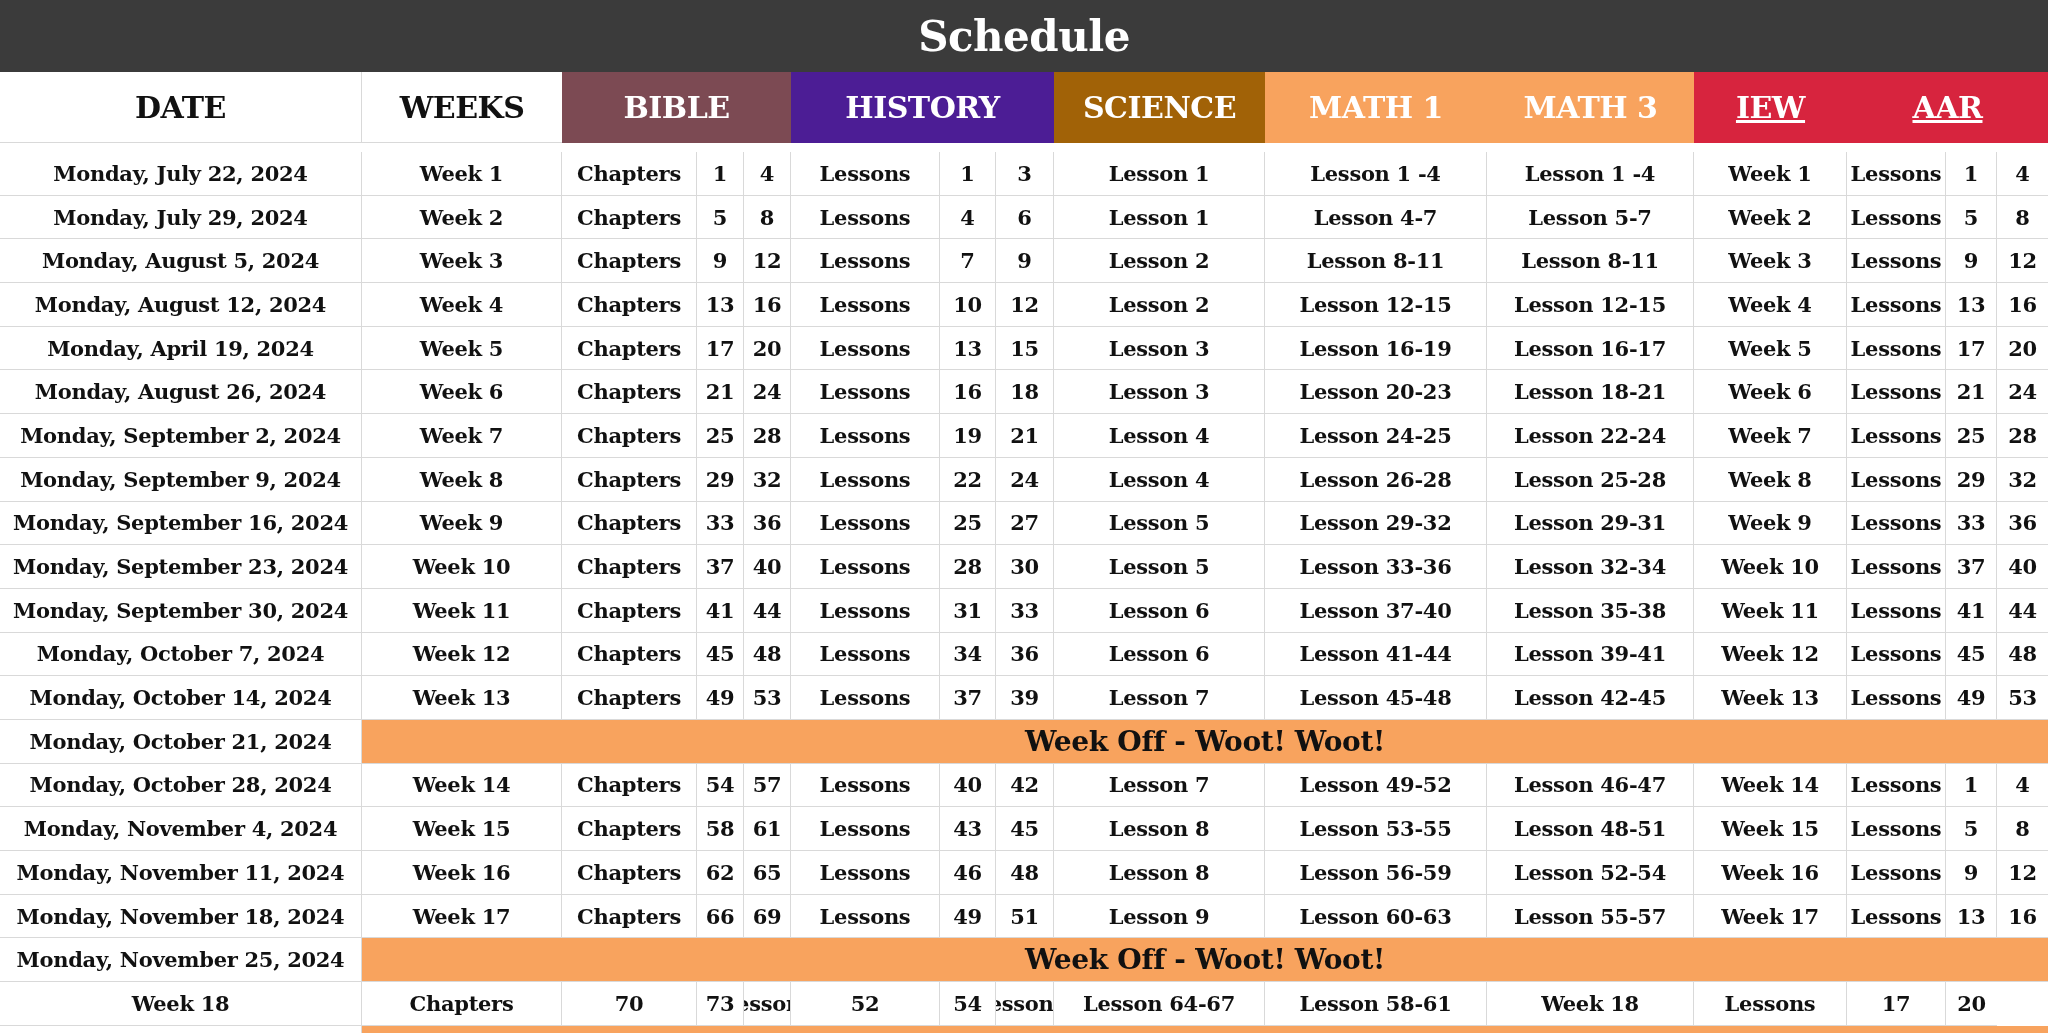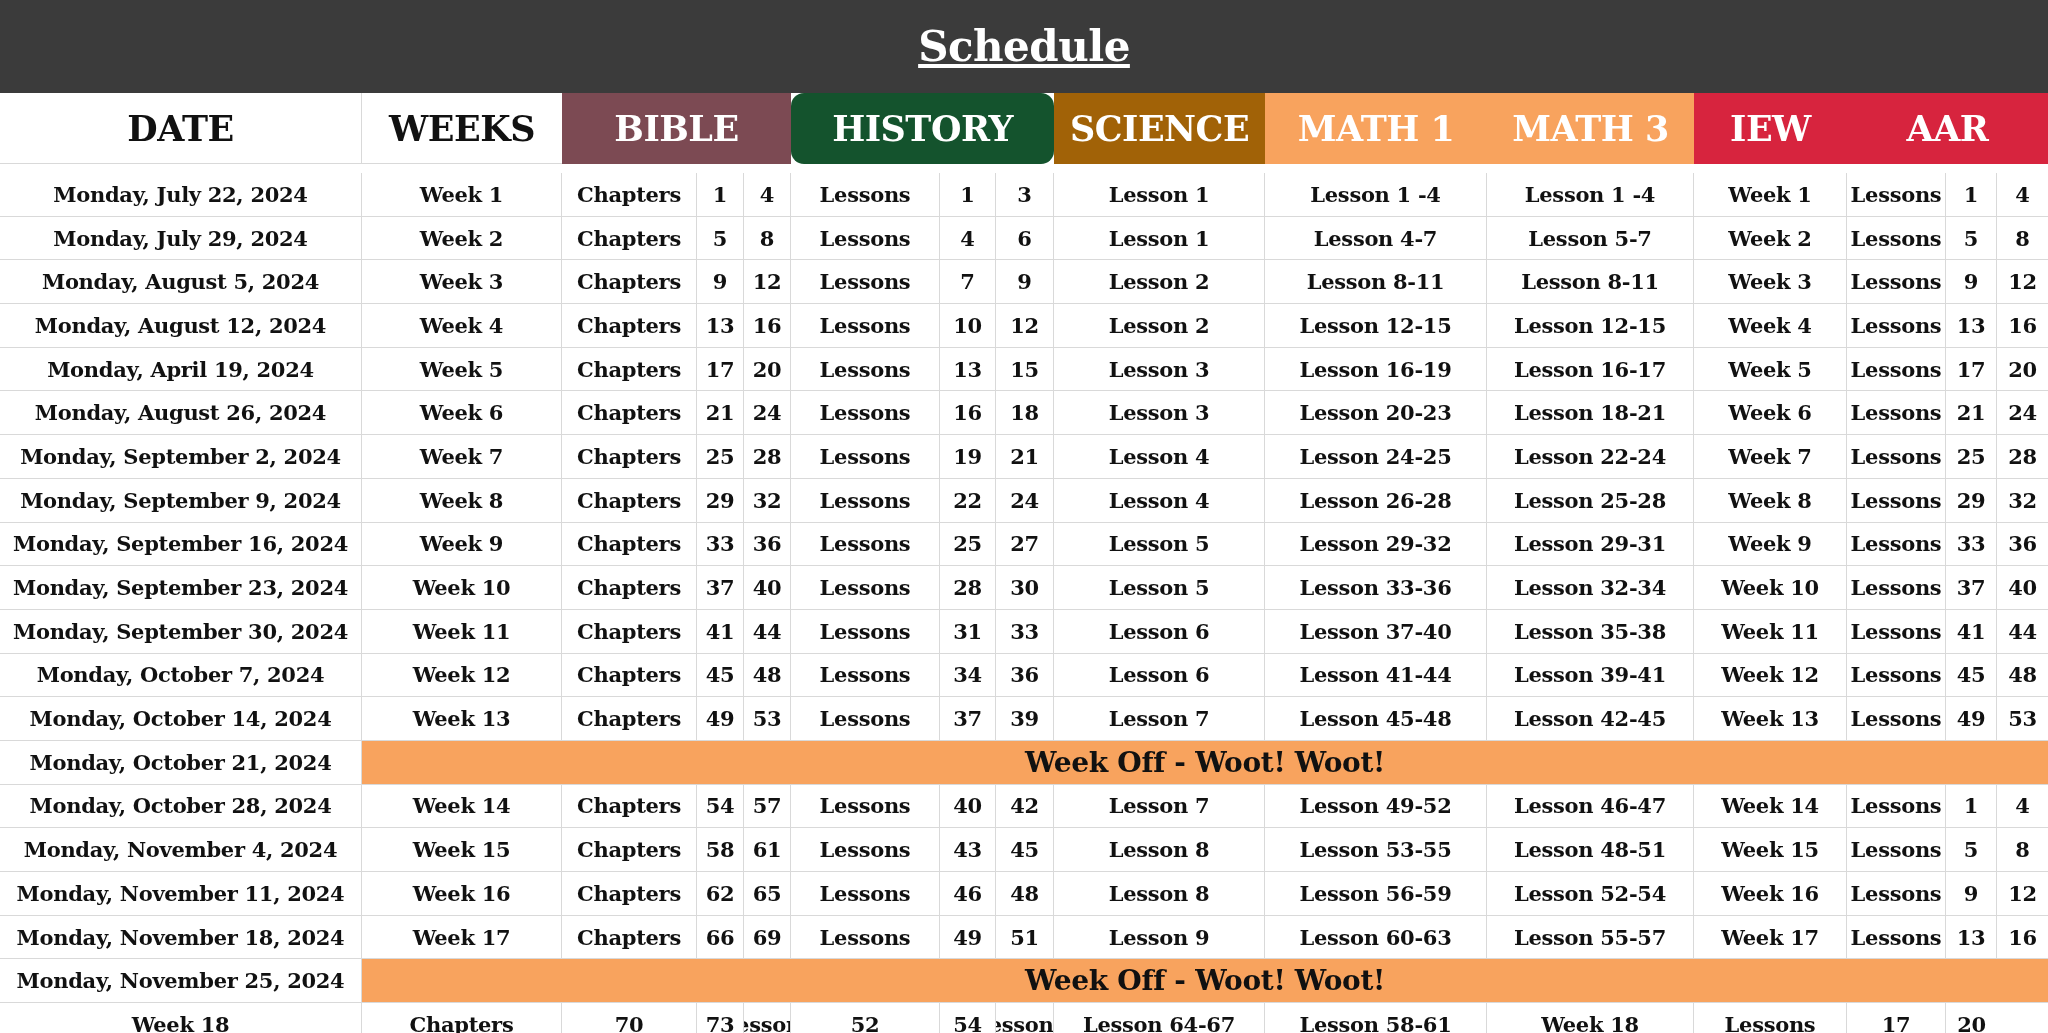--- a/index.html
+++ b/index.html
@@ -3,40 +3,40 @@
 <meta charset="utf-8">
 <style>
   html,body{margin:0;padding:0;background:#ffffff;}
   *{box-sizing:border-box;}
   #app{
     width:2048px;height:1033px;overflow:hidden;background:#ffffff;
     font-family:"DejaVu Serif", serif;font-weight:700;color:#111111;
   }
   
   .title-bar{
-    width:100%;height:93px;background:#3B3B3B;color:#ffffff;
+    width:100%;height:72px;background:#3B3B3B;color:#ffffff;
     display:flex;align-items:center;justify-content:center;
-    font-size:42px;letter-spacing:-0.5px;text-decoration:underline;
+    font-size:42px;letter-spacing:-0.5px;
   }
   
   .header-row{
     display:grid;height:71px;
     grid-template-columns:362px 200px 229px 263px 211px 222px 207px 153px 201px;
   }
   .hcell{
     display:flex;align-items:center;justify-content:center;
-    font-size:35px;letter-spacing:-0.5px;color:#ffffff;
+    font-size:30px;letter-spacing:-0.5px;color:#ffffff;
   }
   .hcell.white{background:#ffffff;color:#111111;border-bottom:1px solid #D9D9D9;}
   .hcell.white.r{border-right:1px solid #D9D9D9;}
   .hcell.bible{background:#7C4A53;}
-  .hcell.history{background:#14532d;border-radius:13px;}
+  .hcell.history{background:#4c1d95;}
   .hcell.science{background:#a16207;}
   .hcell.math{background:#F8A35E;}
-  .hcell.red{background:#D7243E;}
+  .hcell.red{background:#D7243E;text-decoration:underline;}
   
   .body-grid{
     display:grid;
     grid-template-columns:362px 200px 135px 47px 47px 149px 56px 58px 211px 222px 207px 153px 99px 51px 51px;
     grid-auto-rows:43.7px;
     margin-top:9px;
   }
   .cell{
     display:flex;align-items:center;justify-content:center;
     font-size:21px;letter-spacing:-0.3px;

